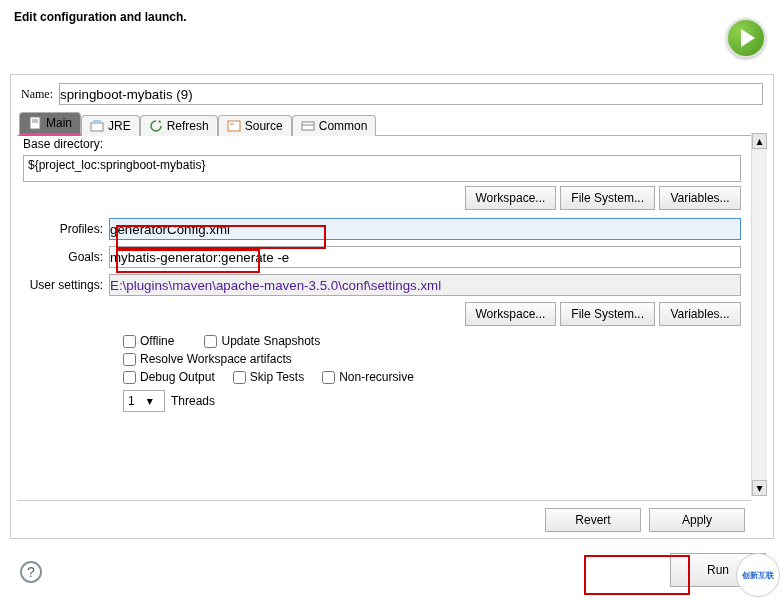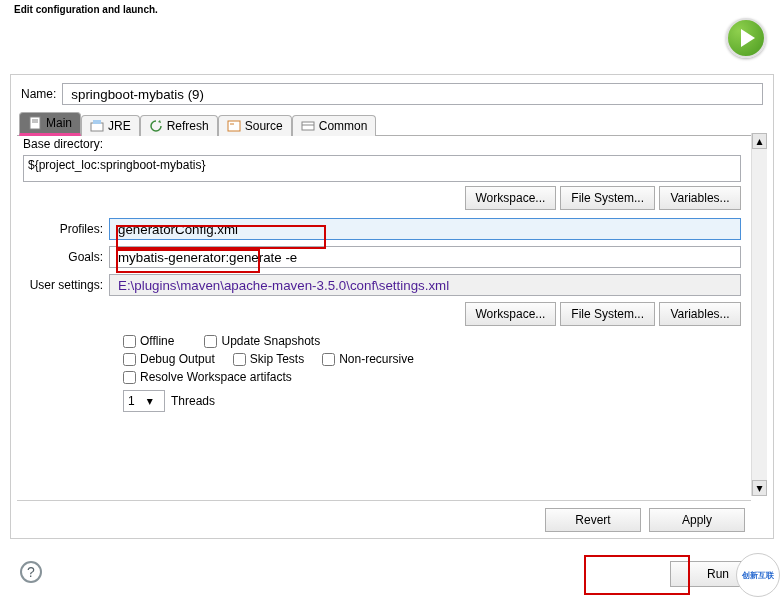--- a/index.html
+++ b/index.html
@@ -1,23 +1,23 @@
 <!DOCTYPE html>
 <html><head>
 <meta charset="utf-8">
 <style>
 * { margin:0; padding:0; box-sizing:border-box; }
 body { width:784px; height:601px; background:#fff; font-family:Tahoma,Arial,sans-serif; font-size:12px; color:#000; position:relative; }
-.titlebar { padding:4px 14px; font-weight:bold; font-size:10px; }
+.titlebar { padding:10px 14px; font-weight:bold; font-size:12px; }
 .play-btn { position:absolute; right:18px; top:18px; width:40px; height:40px; border-radius:20px; background:radial-gradient(circle at 30% 30%,#8fd04e,#4a9a1f); border:2px solid #e0e0e0; box-shadow:0 1px 3px rgba(0,0,0,0.3); display:flex; align-items:center; justify-content:center; cursor:pointer; }
 .play-tri { width:0; height:0; border-left:14px solid #fff; border-top:9px solid transparent; border-bottom:9px solid transparent; margin-left:4px; }
 .mainbox { border:1px solid #ccc; position:absolute; left:10px; right:10px; top:74px; bottom:62px; padding:8px 6px; background:#fff; }
 .name-row { display:flex; align-items:center; margin-bottom:6px; padding:0 4px; }
-.name-row label { margin-right:6px; }
-.textinput { flex:1; height:22px; border:1px solid #abadb3; padding:2px 8px; background:#fff; }
+.name-row label { margin-right:6px;font-family:Liberation Serif, serif; }
+.textinput { flex:1; height:22px; border:1px solid #abadb3; padding:2px 0; background:#fff; }
 .tabbar { display:flex; align-items:flex-end; border-bottom:1px solid #b0b0b0; padding-left:2px; margin-bottom:4px; }
 .tab { border:1px solid #b0b0b0; border-bottom:none; border-radius:4px 4px 0 0; padding:3px 8px; margin-right:0; background:#f4f4f4; display:flex; align-items:center; gap:4px; cursor:pointer; position:relative; top:1px; }
 .tab.active { background:#737373; border-bottom:3px solid #ec4899; }
 .tab-icon { width:14px; height:14px; display:inline-block; }
 .content-scroll { position:absolute; left:6px; right:22px; top:58px; bottom:42px; overflow:hidden; padding:4px 10px 4px 6px; }
 .scrolltrack { position:absolute; right:6px; top:58px; bottom:42px; width:16px; background:#f0f0f0; border-left:1px solid #ddd; }
 .scrollbtn { height:16px; background:#e8e8e8; border:1px solid #bbb; display:flex; align-items:center; justify-content:center; cursor:pointer; }
 .rowlabel { display:flex; align-items:center; margin-bottom:6px; }
 .rowlabel .lbl { width:86px; text-align:right; padding-right:6px; }
 .baserow { margin-bottom:2px; }
@@ -128,35 +128,35 @@
           <span>Offline</span>
         </label>
       <label class="ck" style="margin-left:12px;">
           <input type="checkbox" style="">
           <span>Update Snapshots</span>
         </label>
     </div>
     <div class="checkrow">
       <label class="ck">
           <input type="checkbox" style="">
+          <span>Resolve Workspace artifacts</span>
+        </label>
+    </div>
+    <div class="checkrow">
+      <label class="ck">
+          <input type="checkbox" style="">
           <span>Debug Output</span>
         </label>
       <label class="ck">
           <input type="checkbox" style="">
           <span>Skip Tests</span>
         </label>
       <label class="ck">
           <input type="checkbox" style="">
           <span>Non-recursive</span>
-        </label>
-    </div>
-    <div class="checkrow">
-      <label class="ck">
-          <input type="checkbox" style="">
-          <span>Resolve Workspace artifacts</span>
         </label>
     </div>
 
     <div class="threadsrow">
       <div class="spinner">
           <span>1</span>
           <span style="margin-left:12px;">▾</span>
         </div>
       <span>Threads</span>
     </div>
@@ -172,19 +172,19 @@
     <button class="btn" style="min-width:96px;">Revert</button>
     <button class="btn" style="min-width:96px;">Apply</button>
   </div>
 </div>
 
 <div class="redbox1" style="left:116px; top:225px; width:210px; height:24px;"></div>
 <div class="redbox1" style="left:116px; top:249px; width:144px; height:24px;"></div>
 
 <div class="help">?</div>
 <div class="footer-btns">
-  <button class="btn" style="min-width:96px;height:26px;">Run</button>
+  <button class="btn" style="min-width:96px;height:34px;">Run</button>
 </div>
 <div class="run-outline" style="left:584px; bottom:6px; width:106px; height:40px;"></div>
 
 <div class="watermark">
     <span>创新互联</span>
   </div>
 
 </body></html>

